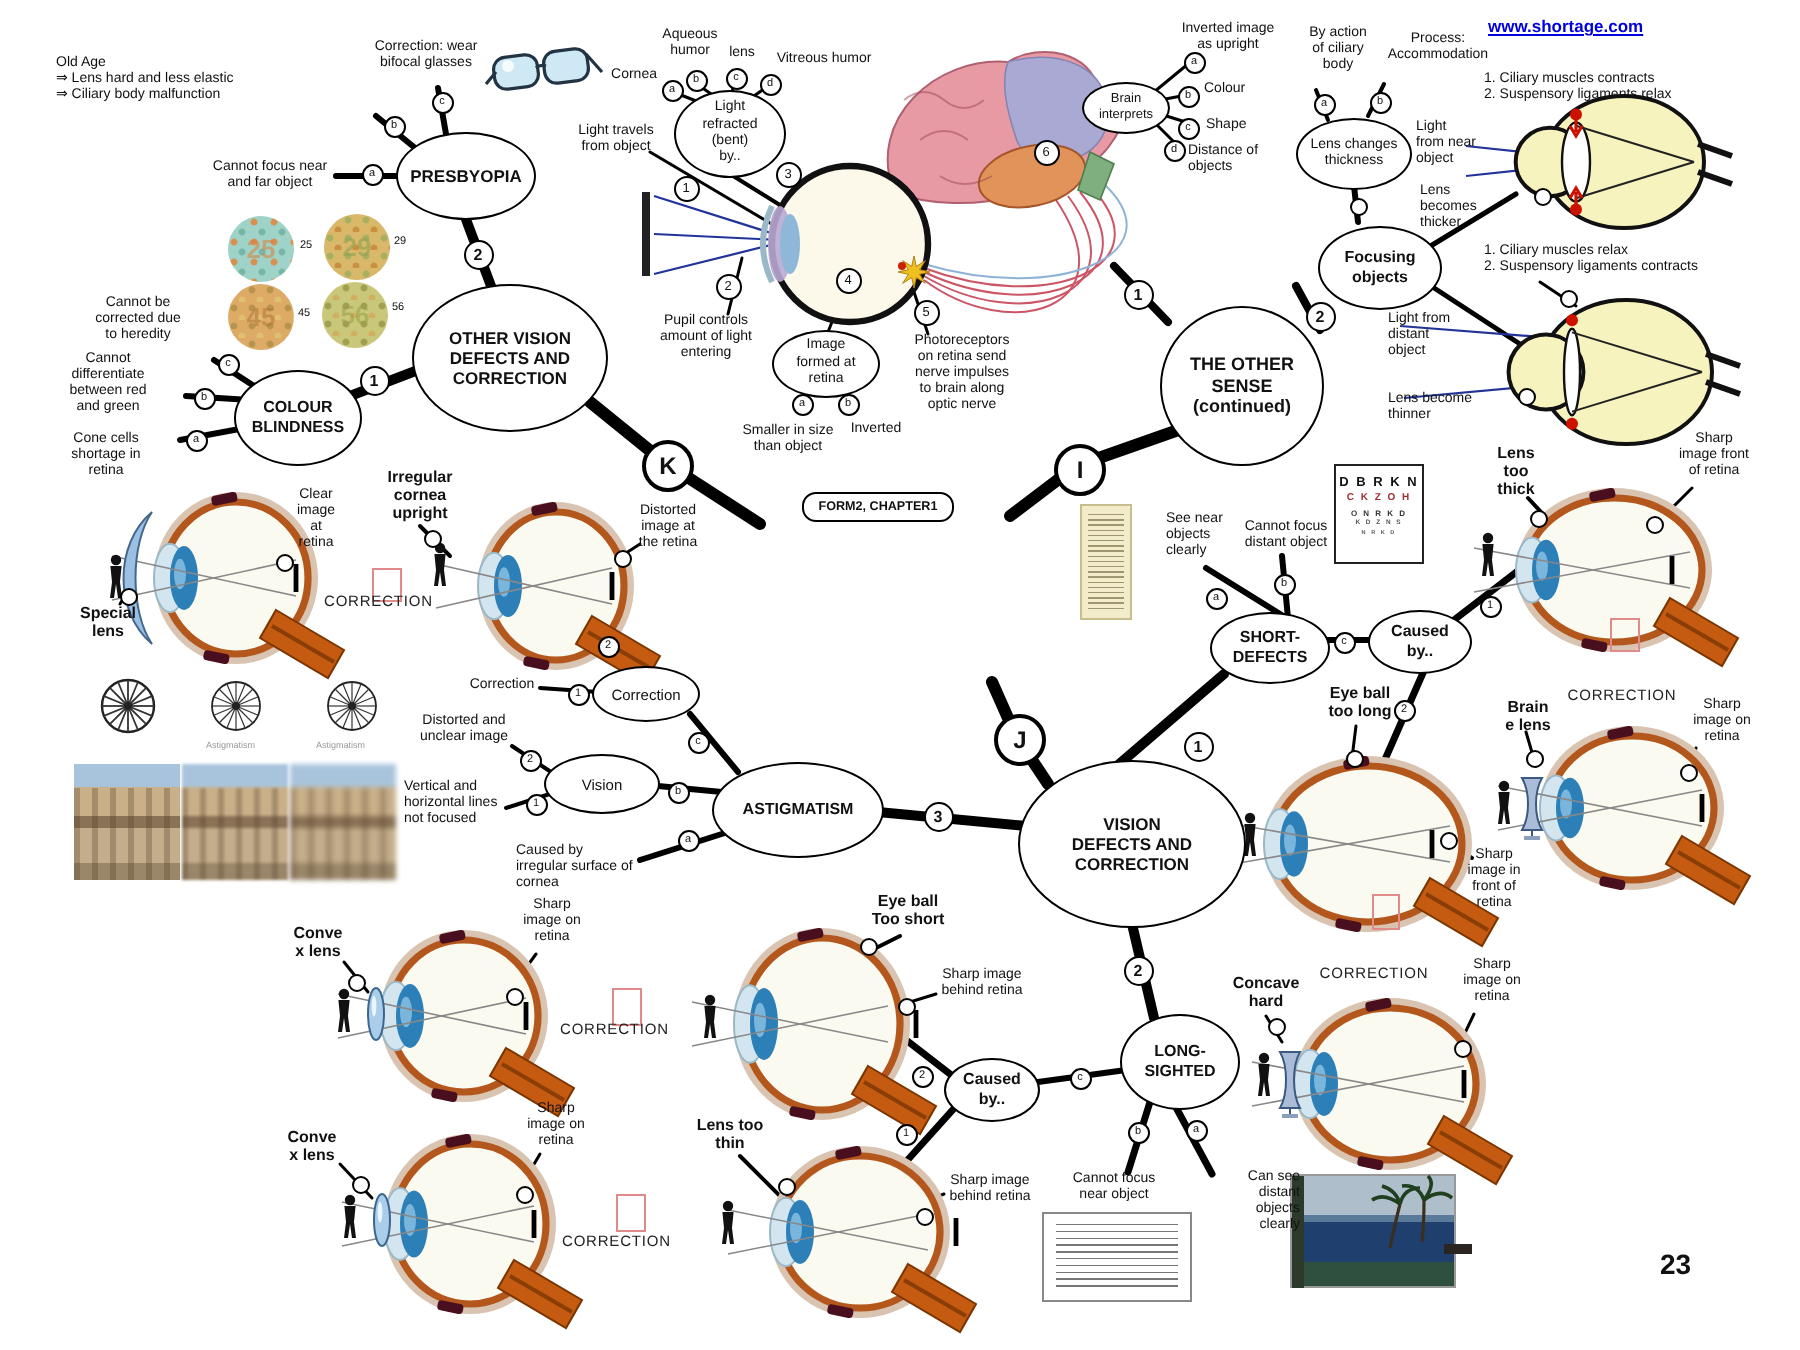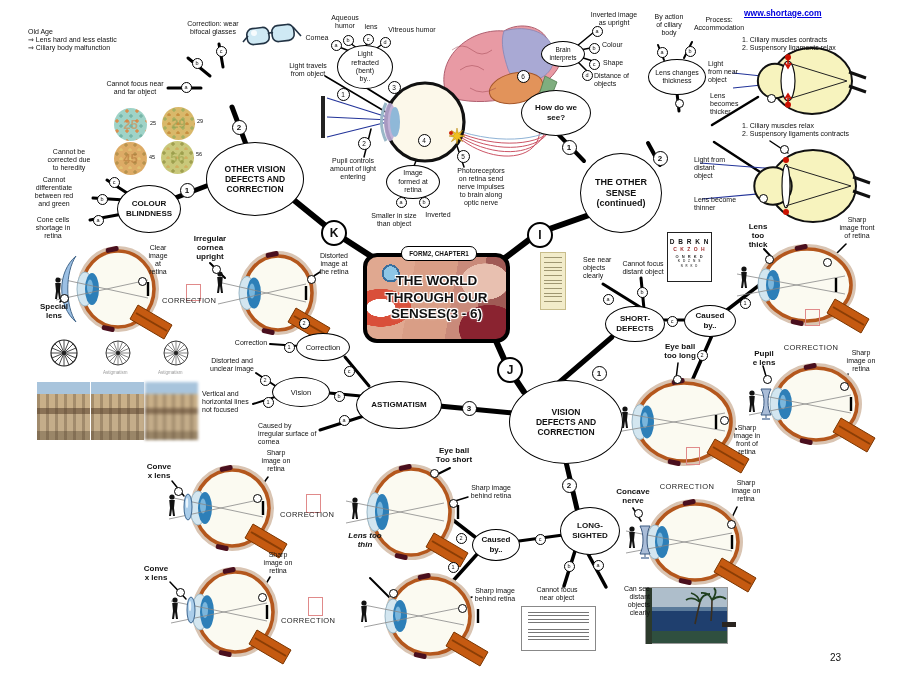--- a/index.html
+++ b/index.html
@@ -54,21 +54,21 @@
   #wdoc{left:521px;top:606px;width:75px;height:45px;background:
      repeating-linear-gradient(180deg,rgba(60,60,60,.7) 0 .7px,rgba(0,0,0,0) .7px 3.4px) content-box,#fff;
      padding:5px 6px;border:1px solid #888;}
   .bldg{position:absolute;top:382px;width:53px;height:58px;z-index:0;
     background:
       repeating-linear-gradient(90deg,rgba(80,60,40,.30) 0 3px,rgba(0,0,0,0) 3px 9px) 0 12px/100% 46px no-repeat,
       linear-gradient(180deg,#a8c4dc 0 20%,#c9b089 20% 45%,#8a7256 45% 55%,#c4ad8a 55% 85%,#9a8668 85%);}
   #beach{position:absolute;left:645px;top:587px;width:83px;height:57px;z-index:0;
     background:linear-gradient(180deg,#aebecb 0 35%,#5a7a9a 35% 42%,#1f3f6e 42% 78%,#2f4f3f 78%);
     border:1px solid #999;box-sizing:border-box;}
-  #b23{position:absolute;left:830px;top:652px;font-size:10px;font-weight:normal;z-index:2;}
+  #b23{position:absolute;left:830px;top:624px;font-size:14px;font-weight:bold;z-index:2;}
   #weblink{position:absolute;left:744px;top:8px;width:88px;z-index:2;font-size:8.5px;font-weight:bold;
     color:#0000dd;text-decoration:underline;word-break:break-all;line-height:1.25;}
   .cap{position:absolute;z-index:2;font-size:4.5px;color:#999;}
   .corr{letter-spacing:.4px;font-size:7.5px;color:#222;}
 </style>
 </head>
 <body>
 
 <div id="stage">
   <svg id="wires">
@@ -442,49 +442,47 @@
     <div style="font-size:3.2px;color:#555;">K D Z N S</div>
     <div style="font-size:2.8px;color:#555;">N R K D</div>
   </div>
 
   <div class="redrect" style="left:186px;top:284px;width:13px;height:15px;"></div>
   <div class="redrect" style="left:805px;top:309px;width:13px;height:15px;"></div>
   <div class="redrect" style="left:686px;top:447px;width:12px;height:16px;"></div>
   <div class="redrect" style="left:306px;top:494px;width:13px;height:17px;"></div>
   <div class="redrect" style="left:308px;top:597px;width:13px;height:17px;"></div>
 
-  <div id="titlebox">
-    <div class="t">THE WORLD THROUGH OUR SENSES(3 - 6)</div>
-  </div>
   <div id="badge">FORM2, CHAPTER1</div>
 
   <a id="weblink" href="#">www.shortage.com</a>
   <div id="b23">23</div>
 
+  <div class="node" style="left:198px;top:66px;width:68px;height:42px;font-size:8.5px;">PRESBYOPIA</div>
   <div class="node" style="left:117px;top:185px;width:62px;height:46px;">COLOUR
 BLINDNESS</div>
   <div class="node big" style="left:206px;top:142px;width:96px;height:72px;">OTHER VISION
 DEFECTS AND
 CORRECTION</div>
   <div class="node plain" style="left:337px;top:45px;width:54px;height:42px;">Light
 refracted
 (bent)
 by..</div>
   <div class="node plain" style="left:386px;top:165px;width:52px;height:32px;">Image
 formed at
 retina</div>
-  <div class="node" style="left:521px;top:90px;width:68px;height:44px;">How do we
-see?</div>
   <div class="node plain" style="left:541px;top:41px;width:42px;height:24px;font-size:6.5px;">Brain
 interprets</div>
   <div class="node" style="left:580px;top:153px;width:80px;height:78px;font-size:9px;">THE OTHER
 SENSE
 (continued)</div>
   <div class="node plain" style="left:648px;top:59px;width:56px;height:34px;">Lens changes
 thickness</div>
+  <div class="node" style="left:659px;top:113px;width:60px;height:40px;">Focusing
+objects</div>
   <div class="node" style="left:605px;top:306px;width:58px;height:34px;">SHORT-
 DEFECTS</div>
   <div class="node" style="left:684px;top:305px;width:50px;height:30px;">Caused
 by..</div>
   <div class="node big" style="left:509px;top:380px;width:112px;height:82px;">VISION
 DEFECTS AND
 CORRECTION</div>
   <div class="node" style="left:356px;top:381px;width:84px;height:46px;">ASTIGMATISM</div>
   <div class="node plain" style="left:272px;top:377px;width:56px;height:28px;font-size:7.5px;">Vision</div>
   <div class="node plain" style="left:296px;top:333px;width:52px;height:26px;font-size:7.5px;">Correction</div>
@@ -566,21 +564,21 @@
 thick</div>
   <div class="lbl" style="left:833px;top:216px;width:48px;">Sharp
 image front
 of retina</div>
   <div class="lblb" style="left:656px;top:342px;width:48px;">Eye ball
 too long</div>
   <div class="lbl" style="left:731px;top:424px;width:32px;">Sharp
 image in
 front of
 retina</div>
-  <div class="lblb" style="left:748px;top:349px;width:32px;">Pupil
+  <div class="lblb" style="left:748px;top:349px;width:32px;">Brain
 e lens</div>
   <div class="lbl corr" style="left:783px;top:344px;width:56px;">CORRECTION</div>
   <div class="lbl" style="left:842px;top:349px;width:38px;">Sharp
 image on
 retina</div>
 
   <div class="lbl" style="left:232px;top:339px;width:38px;">Correction</div>
   <div class="lbl" style="left:206px;top:357px;width:52px;">Distorted and
 unclear image</div>
   <div class="lbl lft" style="left:202px;top:390px;width:56px;">Vertical      and
@@ -602,32 +600,32 @@
 cornea
 upright</div>
   <div class="lbl" style="left:314px;top:252px;width:40px;">Distorted
 image at
 the retina</div>
 
   <div class="lblb" style="left:428px;top:446px;width:52px;">Eye ball
 Too short</div>
   <div class="lbl" style="left:464px;top:484px;width:54px;">Sharp image
 behind retina</div>
-  <div class="lblb" style="left:344px;top:531px;width:42px;font-style:italic;">Lens too
+  <div class="lblb" style="left:344px;top:558px;width:42px;">Lens too
 thin</div>
   <div class="lbl" style="left:468px;top:587px;width:54px;">Sharp image
 behind retina</div>
   <div class="lbl" style="left:528px;top:586px;width:58px;">Cannot focus
 near object</div>
   <div class="lbl rgt" style="left:610px;top:585px;width:40px;">Can see
 distant
 objects
 clearly</div>
   <div class="lblb" style="left:612px;top:487px;width:42px;">Concave
-nerve</div>
+hard</div>
   <div class="lbl corr" style="left:659px;top:483px;width:56px;">CORRECTION</div>
   <div class="lbl" style="left:726px;top:479px;width:40px;">Sharp
 image on
 retina</div>
   <div class="lblb" style="left:141px;top:462px;width:36px;">Conve
 x lens</div>
   <div class="lbl" style="left:256px;top:449px;width:40px;">Sharp
 image on
 retina</div>
   <div class="lbl corr" style="left:280px;top:511px;width:54px;">CORRECTION</div>

